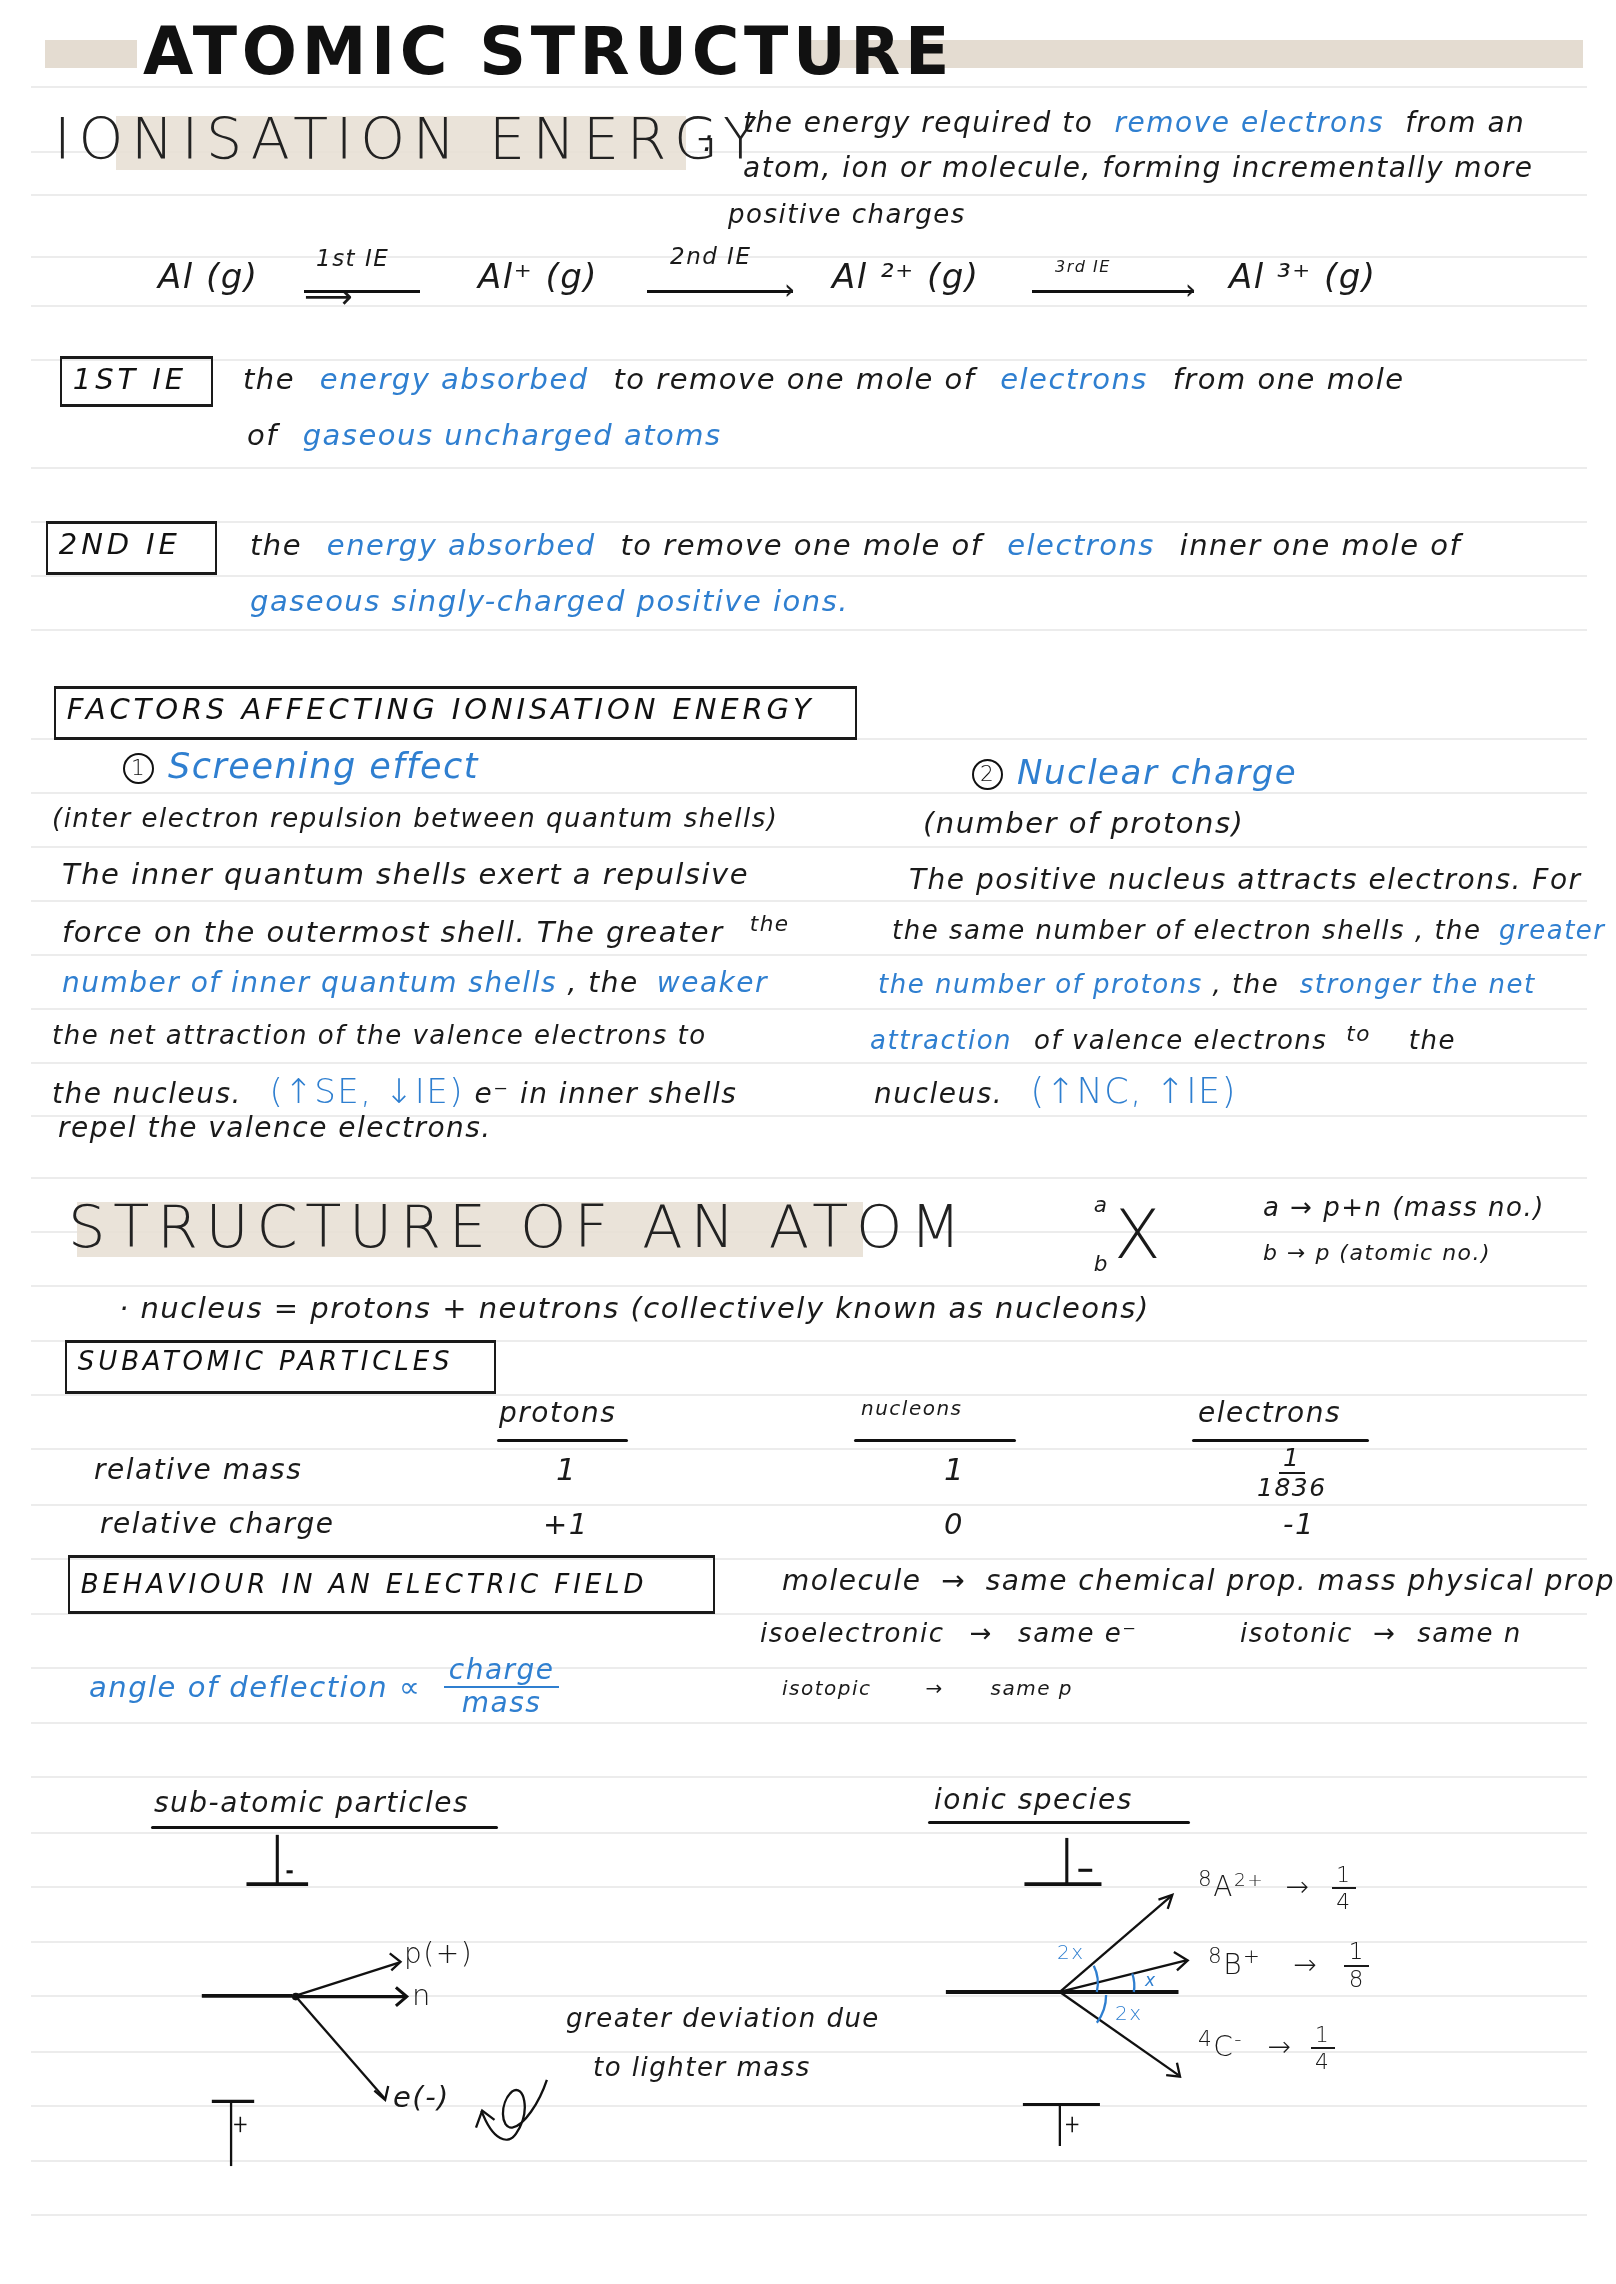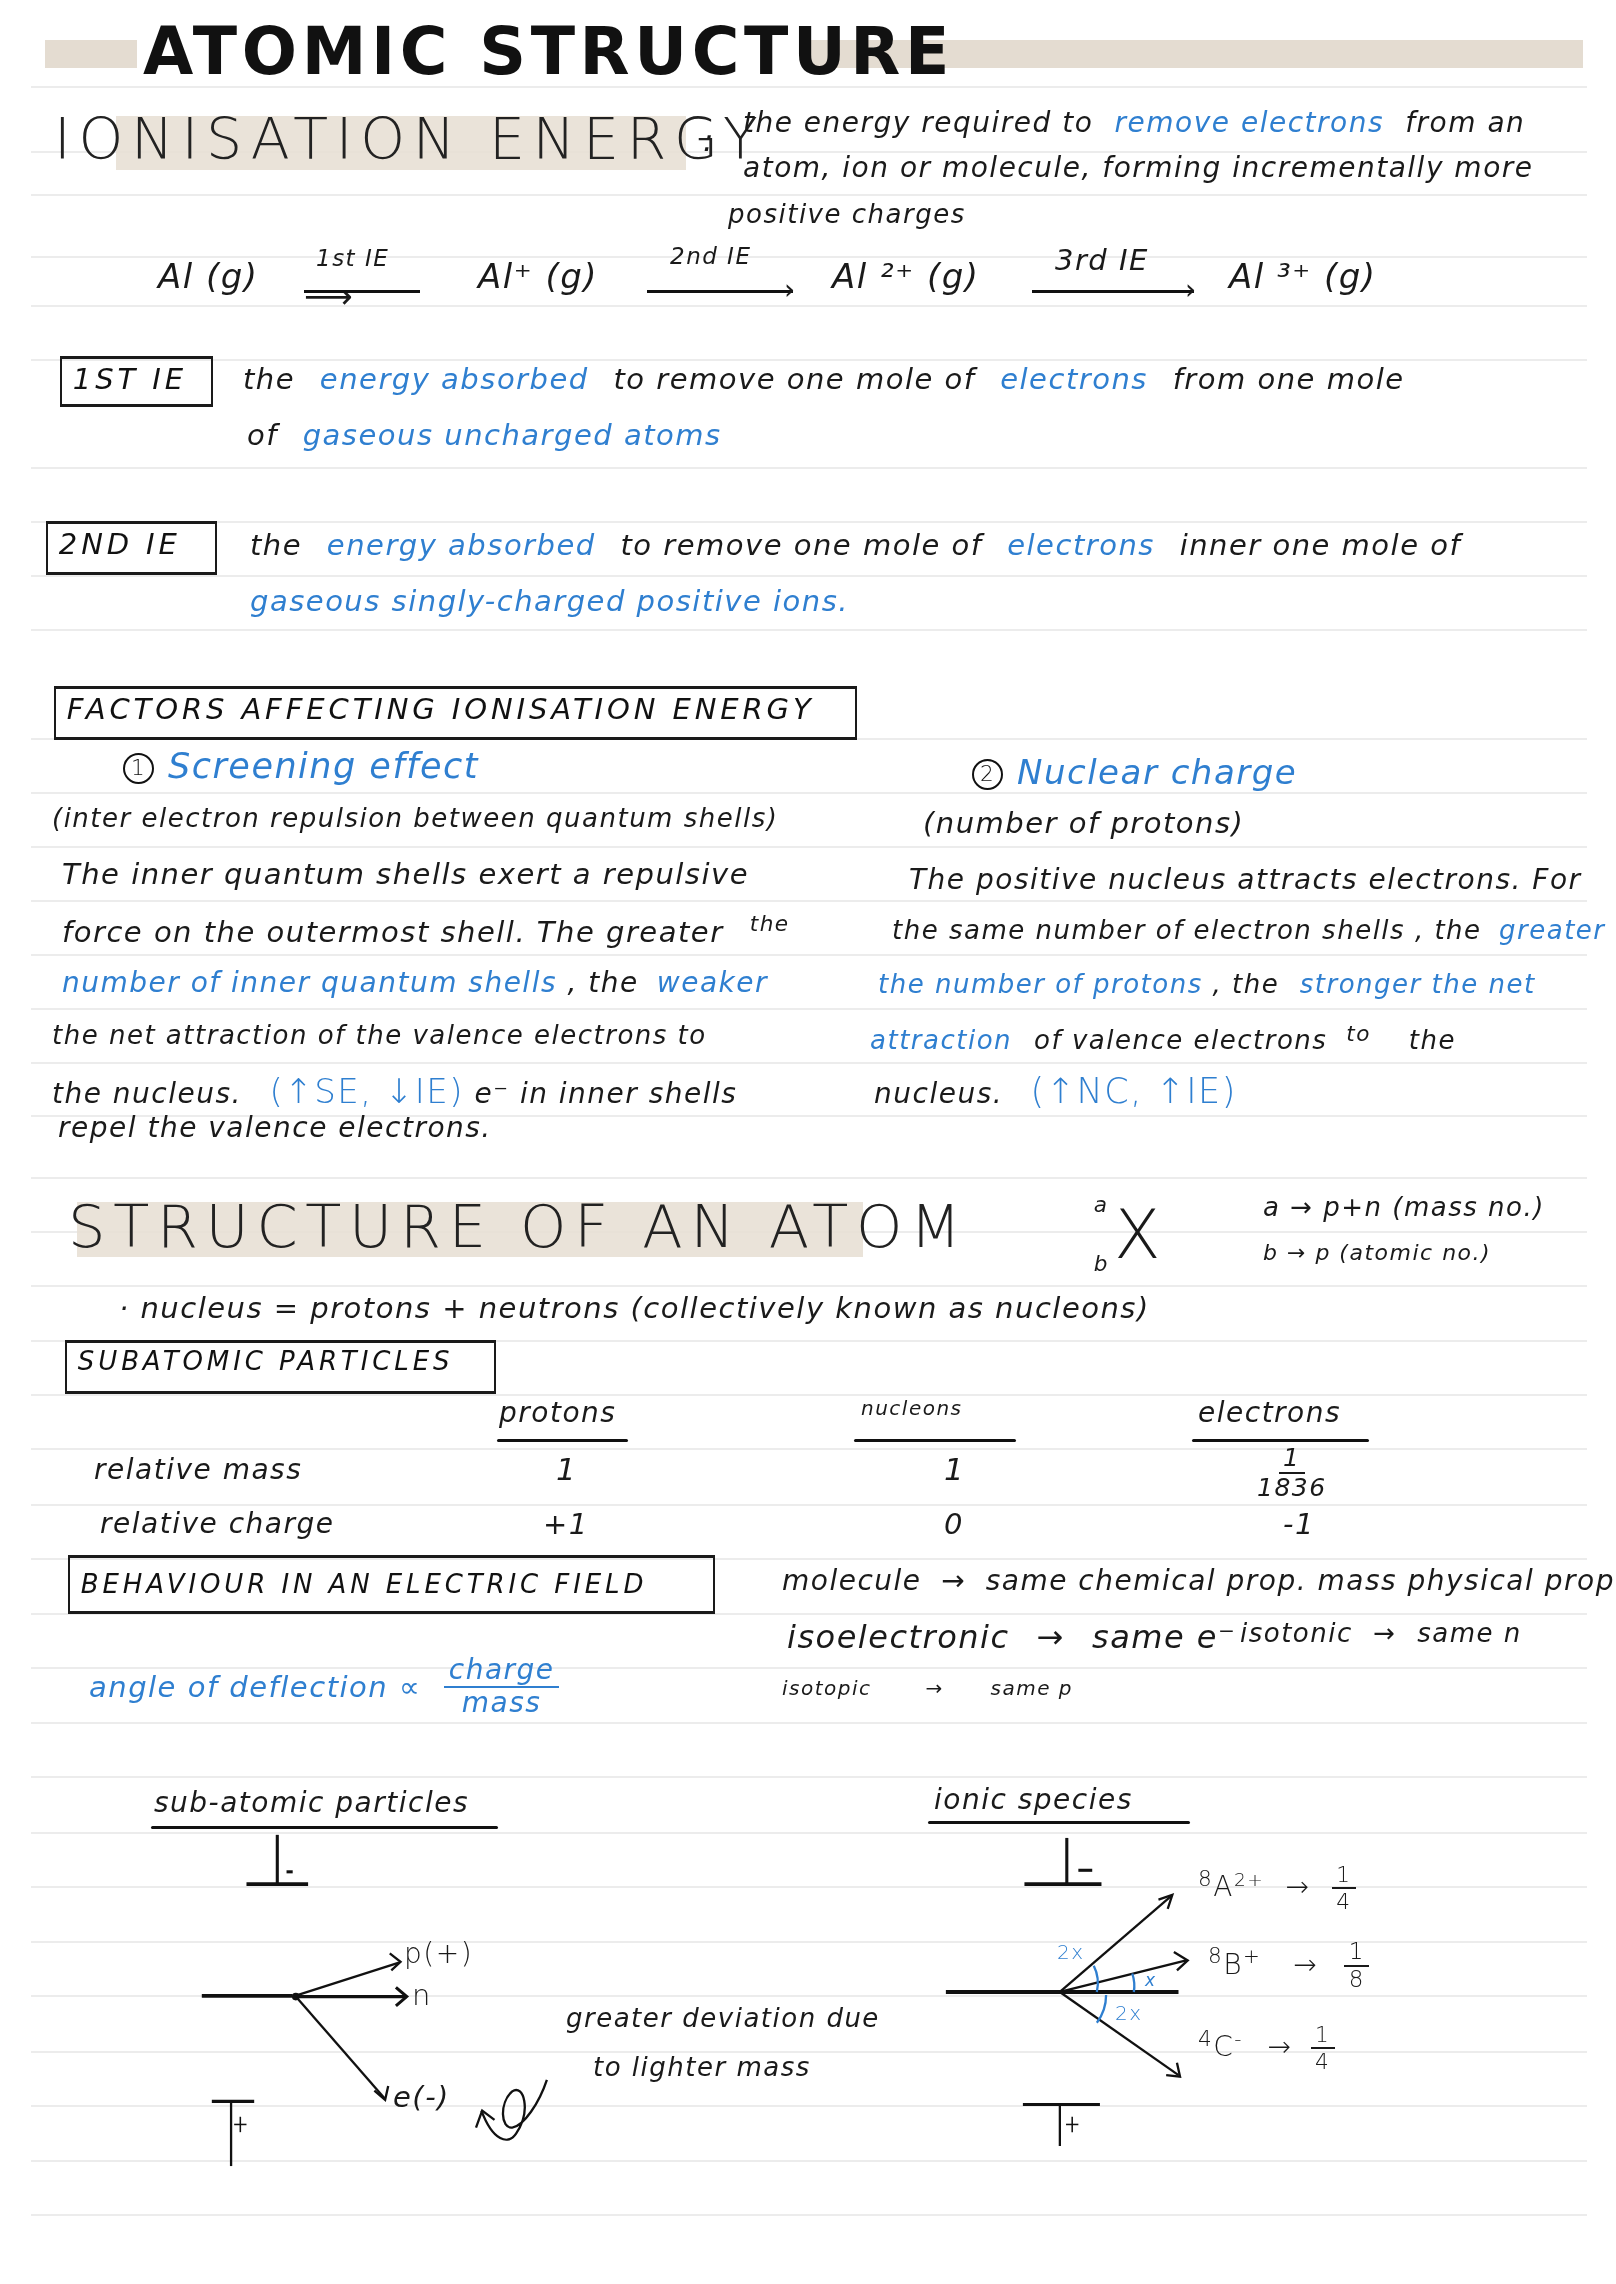--- a/index.html
+++ b/index.html
@@ -93,21 +93,21 @@
 <div class="abs hand" style="left:316px; top:245px; font-size:23px;">1st IE</div>
 <div class="abs" style="left:304px; top:276px; font-size:34px;">⟶</div>
 <div class="abs" style="left:304px; top:290px; width:116px; height:3.1px; background:#111;"></div>
 
 <div class="abs hand" style="left:478px; top:256px; font-size:34px;">Al⁺ (g)</div>
 <div class="abs hand" style="left:670px; top:243px; font-size:23px;">2nd IE</div>
 <div class="abs" style="left:647px; top:290px; width:146px; height:3.1px; background:#111;"></div>
 <div class="abs" style="left:784px; top:273px; font-size:28px;">›</div>
 
 <div class="abs hand" style="left:832px; top:256px; font-size:34px;">Al ²⁺ (g)</div>
-<div class="abs hand" style="left:1055px; top:243px; font-size:29px;font-style:italic;">3rd IE</div>
+<div class="abs hand" style="left:1055px; top:257px; font-size:16px;font-style:italic;">3rd IE</div>
 <div class="abs" style="left:1032px; top:290px; width:162px; height:3.1px; background:#111;"></div>
 <div class="abs" style="left:1185px; top:273px; font-size:28px;">›</div>
 
 <div class="abs hand" style="left:1229px; top:256px; font-size:34px;">Al ³⁺ (g)</div>
 
 <div class="boxed" style="left:60px; top:356px; font-size:29px; width:153px; height:51px;">1ST IE</div>
 <div class="abs hand" style="left:243px; top:362px; font-size:29px;">
   <span>the</span>
   <span class="blue" style="margin-left:14px;">energy absorbed</span>
   <span style="margin-left:14px;">to remove one mole of</span>
@@ -215,21 +215,21 @@
 <div class="abs hand" style="left:944px; top:1507px; font-size:29px;">0</div>
 <div class="abs hand" style="left:1283px; top:1507px; font-size:29px;">-1</div>
 
 <div class="boxed" style="left:68px; top:1555px; font-size:26px; width:647px; height:59px; padding-top:10.8px;">BEHAVIOUR IN AN ELECTRIC FIELD</div>
 
 <div class="abs hand" style="left:782px; top:1564px; font-size:28px;">
   <span>molecule</span>
   <span style="margin:0 9.2px;">→</span>
   <span>same chemical prop. mass physical prop.</span>
 </div>
-<div class="abs hand" style="left:787px; top:1618px; font-size:32px;">
+<div class="abs hand" style="left:760px; top:1618px; font-size:26px;">
   <span>isoelectronic</span>
   <span style="margin:0 15.4px;">→</span>
   <span>same e⁻</span>
 </div>
 <div class="abs hand" style="left:1240px; top:1618px; font-size:26px;">
   <span>isotonic</span>
   <span style="margin:0 10.8px;">→</span>
   <span>same n</span>
 </div>
 <div class="abs hand" style="left:782px; top:1676px; font-size:20px;">

